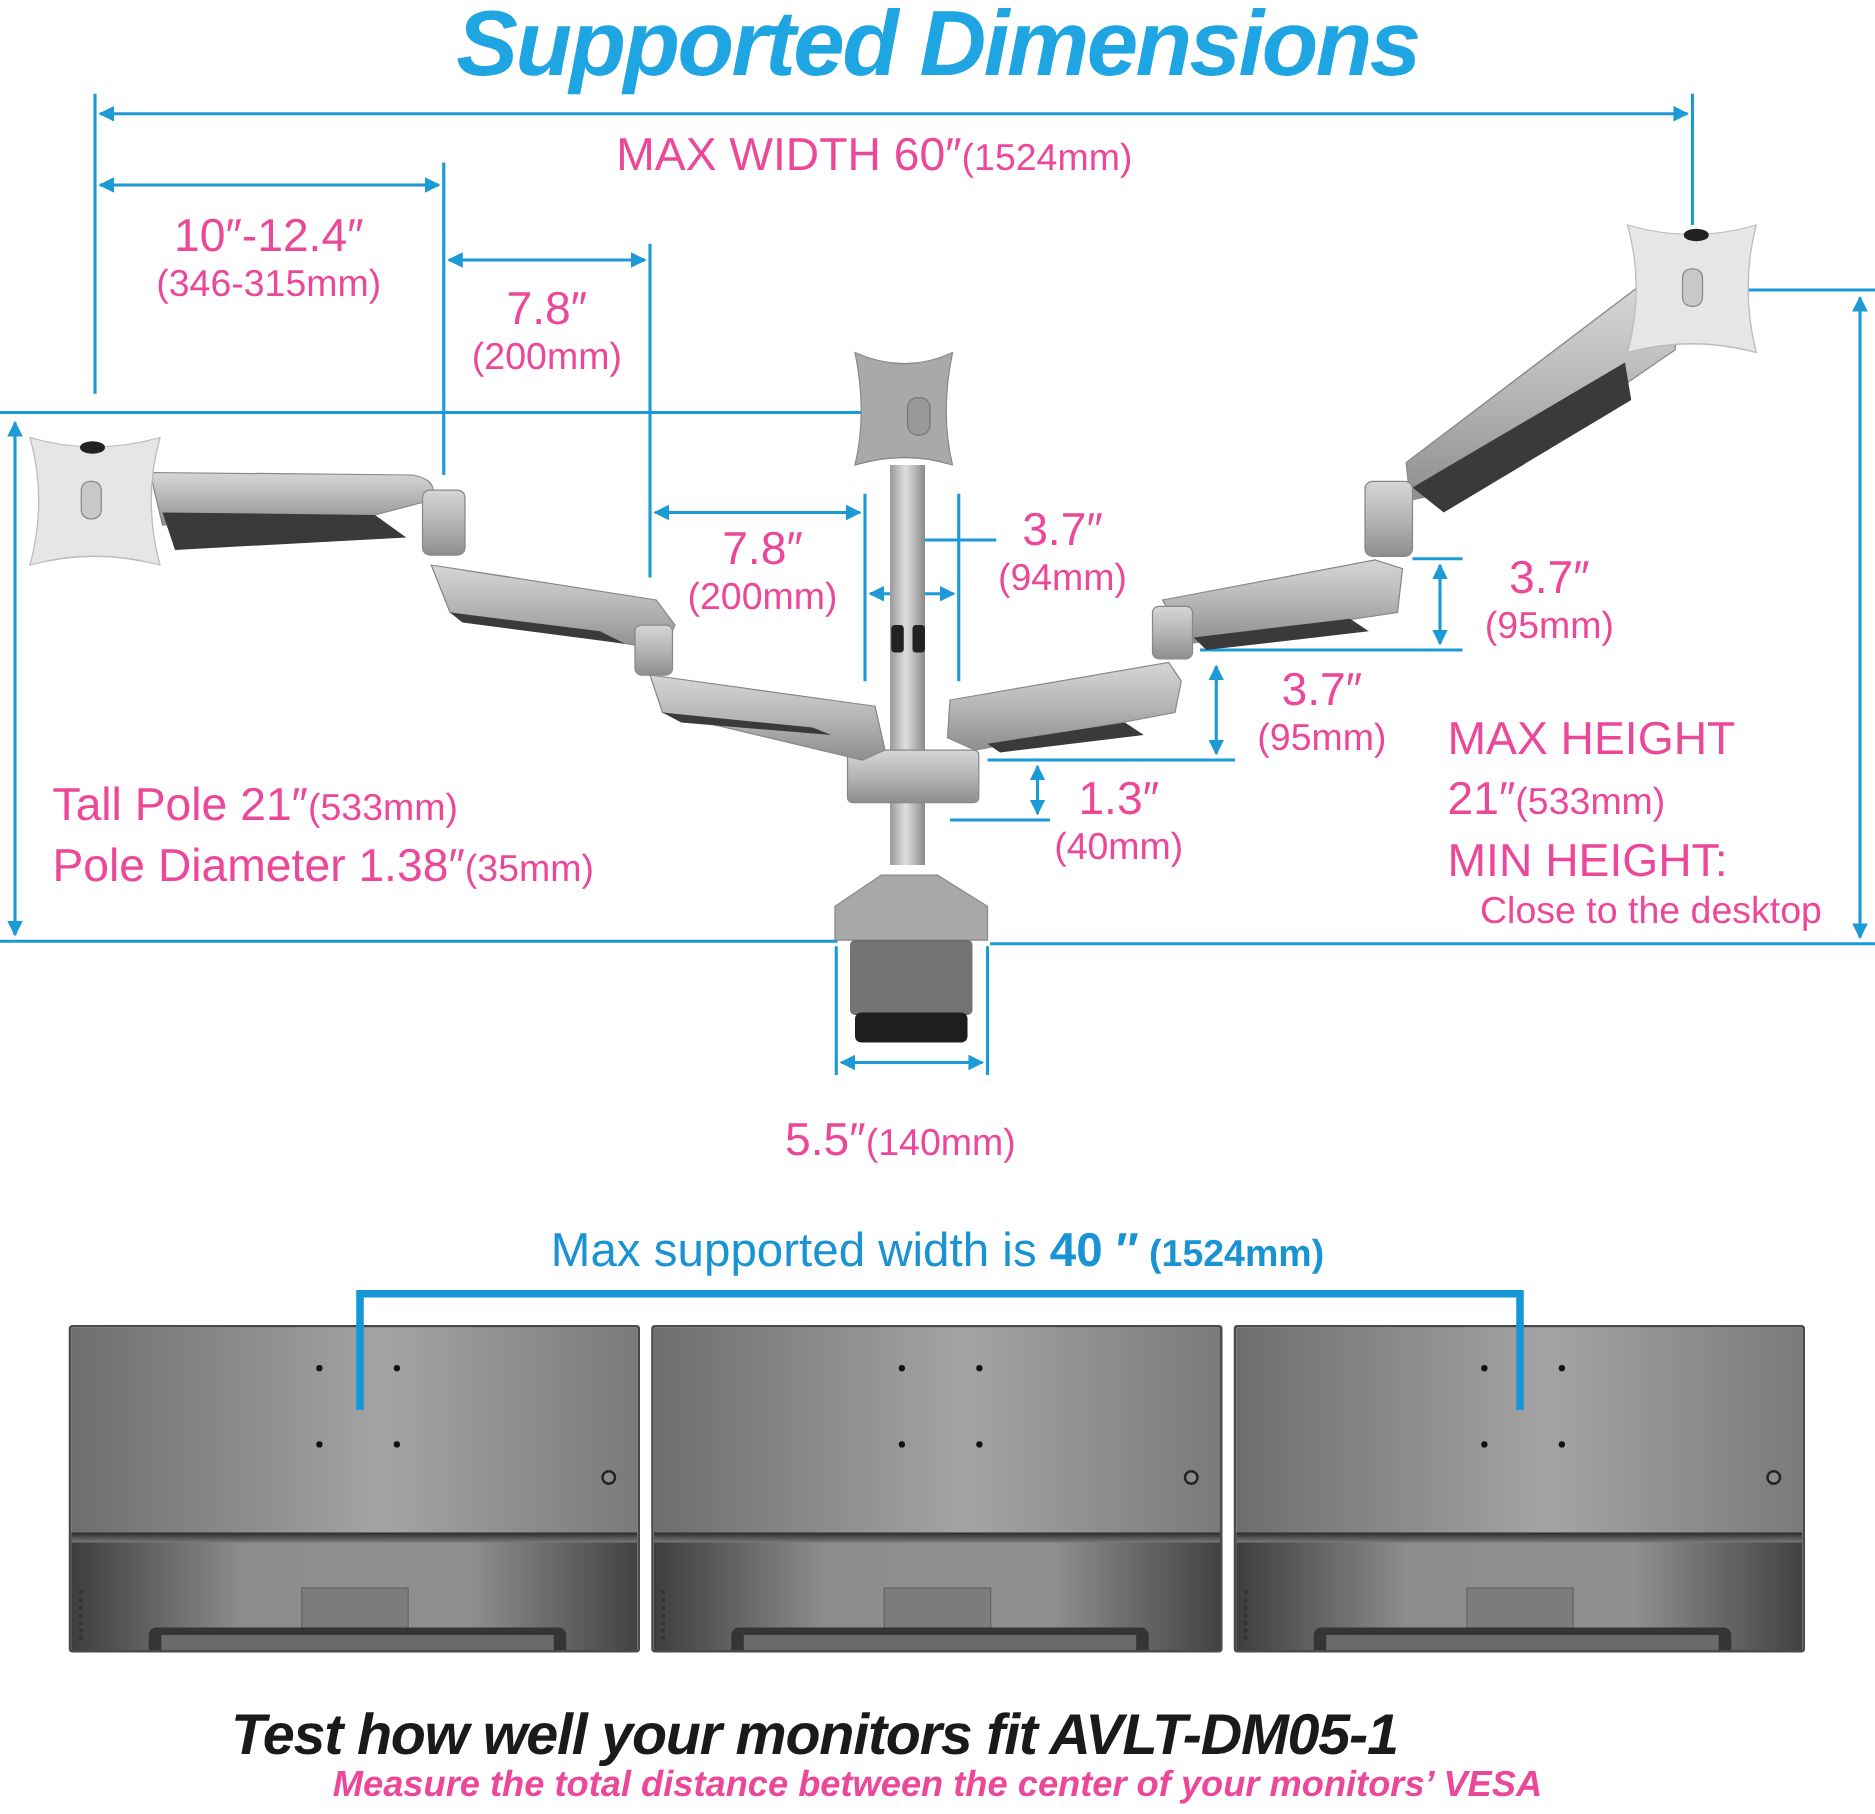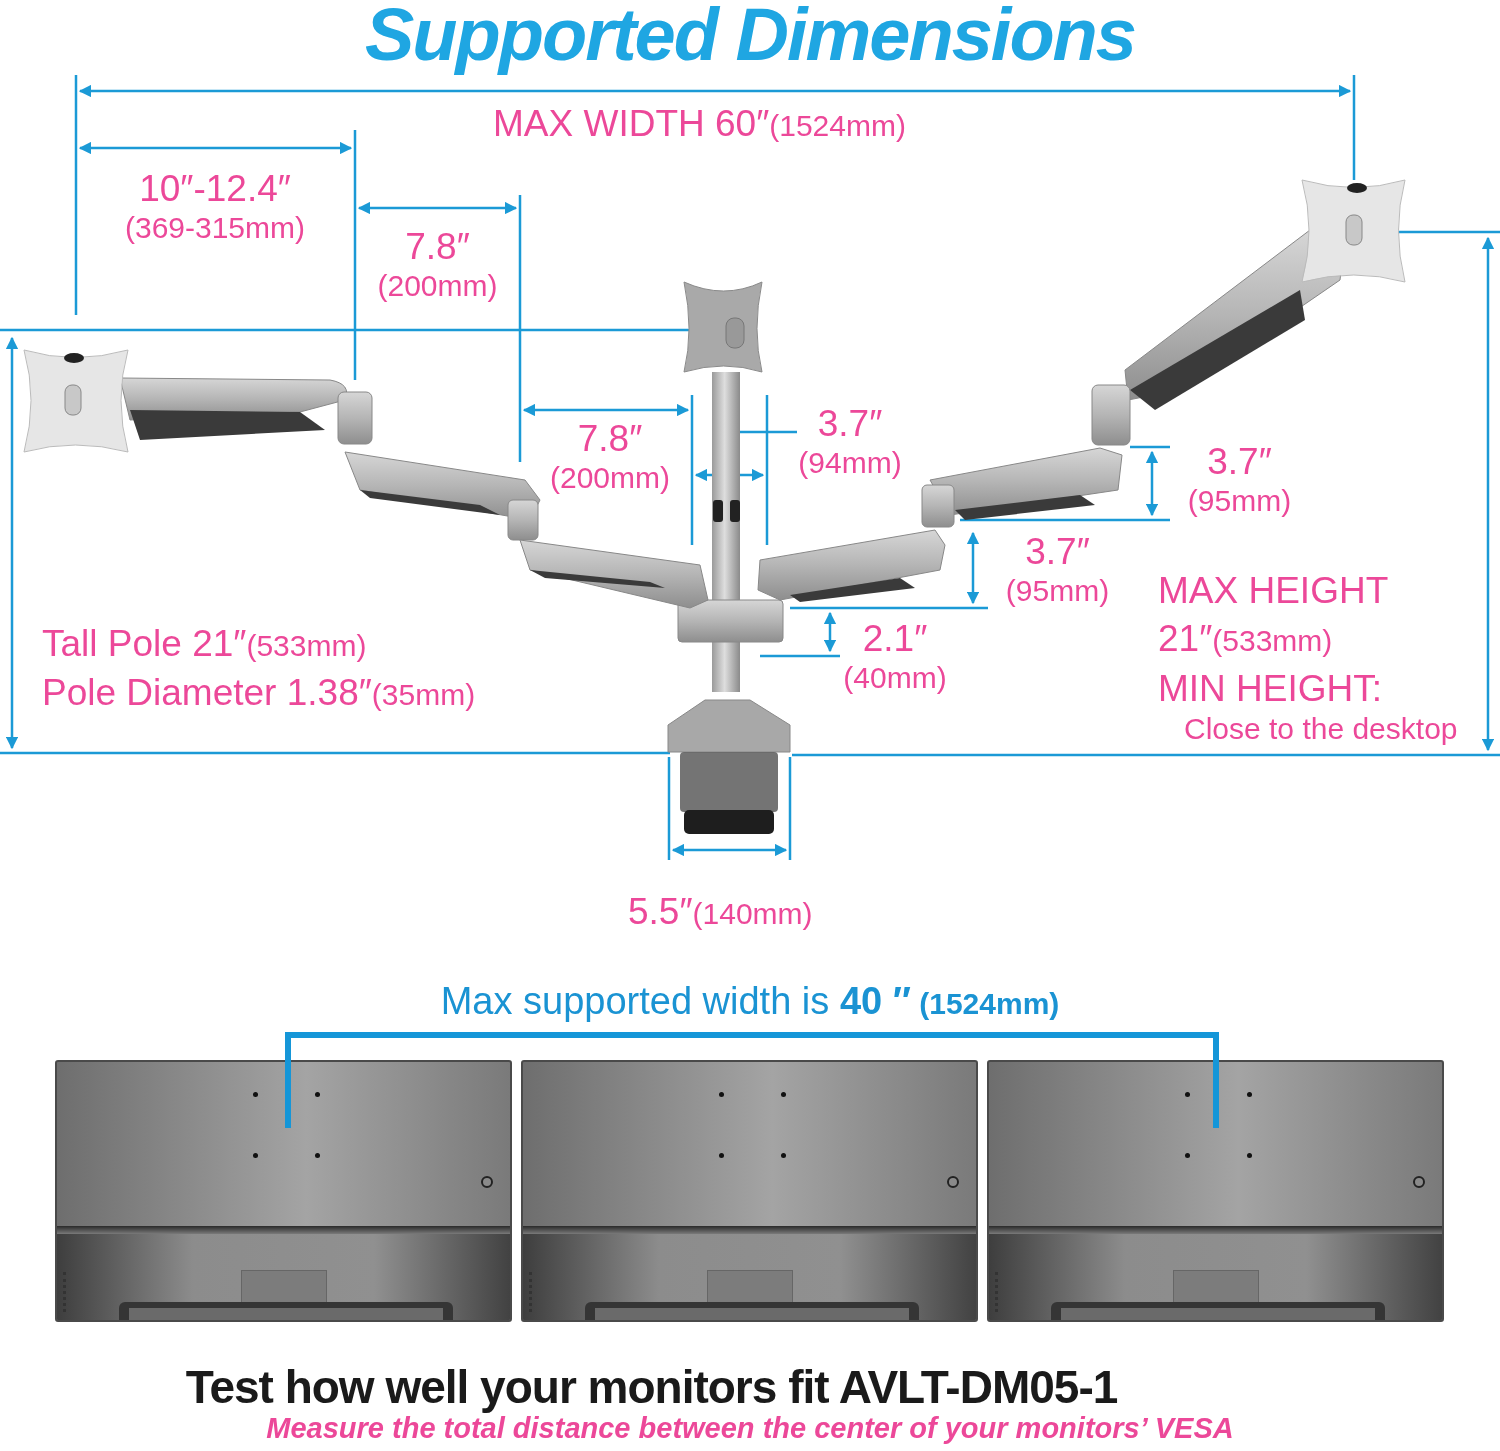--- a/index.html
+++ b/index.html
@@ -17,21 +17,21 @@
   .monitor { position:absolute; top:1060px; height:262px; border-radius:3px; overflow:hidden;
     background:linear-gradient(90deg,#6e6e6e 0%,#9a9a9a 45%,#a4a4a4 55%,#7a7a7a 100%); border:2px solid #4a4a4a; box-sizing:border-box; }
   .monitor .lower { position:absolute; left:0; right:0; top:168px; bottom:0; background:linear-gradient(90deg,#3e3e3e 0%,#8c8c8c 30%,#909090 70%,#424242 100%); }
   .monitor .ridge { position:absolute; left:0; right:0; top:164px; height:8px; background:linear-gradient(#2a2a2a,#7a7a7a); }
   .monitor .tab { position:absolute; top:208px; width:84px; height:32px; background:#7c7c7c; border:1px solid #666; }
   .monitor .stand { position:absolute; top:240px; height:24px; background:#353535; border-radius:6px 6px 0 0; }
   .monitor .stand-in { position:absolute; top:246px; height:20px; background:#6a6a6a; }
   .monitor .hole { position:absolute; width:5px; height:5px; border-radius:50%; background:#111; }
   .monitor .knob { position:absolute; width:12px; height:12px; border-radius:50%; border:2px solid #222; box-sizing:border-box; background:#8a8a8a; }
   .monitor .btns { position:absolute; left:6px; top:210px; width:10px; height:40px; border-left:3px dotted #333; }
-  .footer1 { left:0; width:1303px; top:1360px; text-align:center; font-size:46px; font-weight:bold; color:#1a1a1a; white-space:nowrap; letter-spacing:-1px; }
+  .footer1 { left:0; width:1303px; top:1360px; text-align:center; font-size:46px; font-weight:bold; font-style:italic; color:#1a1a1a; white-space:nowrap; letter-spacing:-1px; }
   .footer2 { left:0; width:1500px; top:1412px; text-align:center; font-size:29px; font-weight:bold; font-style:italic; color:#ec4899; white-space:nowrap; }
 </style>
 </head>
 <body>
 
 <div class="abs title">Supported Dimensions</div>
 
 <svg class="overlay" width="1500" height="960">
   <defs>
     <marker id="ah" viewBox="0 0 10 10" refX="9" refY="5" markerWidth="5" markerHeight="5" orient="auto-start-reverse">
@@ -141,21 +141,21 @@
     <ellipse cx="1357" cy="188" rx="10" ry="5" fill="#222"></ellipse>
   </g>
 </svg>
 
 <div class="lbl" style="left:493px;top:105px;">
   <span class="big">MAX WIDTH 60″</span><span class="sm">(1524mm)</span>
 </div>
 
 <div class="lbl c" style="left:105px;top:170px;width:220px;">
   <div class="big">10″-12.4″</div>
-  <div class="sm" style="margin-top:6px;">(369-315mm)</div>
+  <div class="sm" style="margin-top:6px;">(346-315mm)</div>
 </div>
 
 <div class="lbl c" style="left:360px;top:228px;width:155px;">
   <div class="big">7.8″</div>
   <div class="sm" style="margin-top:6px;">(200mm)</div>
 </div>
 
 <div class="lbl c" style="left:530px;top:420px;width:160px;">
   <div class="big">7.8″</div>
   <div class="sm" style="margin-top:6px;">(200mm)</div>
@@ -170,21 +170,21 @@
   <div class="big">3.7″</div>
   <div class="sm" style="margin-top:6px;">(95mm)</div>
 </div>
 
 <div class="lbl c" style="left:990px;top:533px;width:135px;">
   <div class="big">3.7″</div>
   <div class="sm" style="margin-top:6px;">(95mm)</div>
 </div>
 
 <div class="lbl c" style="left:830px;top:620px;width:130px;">
-  <div class="big">2.1″</div>
+  <div class="big">1.3″</div>
   <div class="sm" style="margin-top:6px;">(40mm)</div>
 </div>
 
 <div class="lbl" style="left:628px;top:893px;">
   <span class="big">5.5″</span><span class="sm">(140mm)</span>
 </div>
 
 <div class="lbl" style="left:42px;top:625px;">
   <span class="big">Tall Pole 21″</span><span class="sm">(533mm)</span>
 </div>

